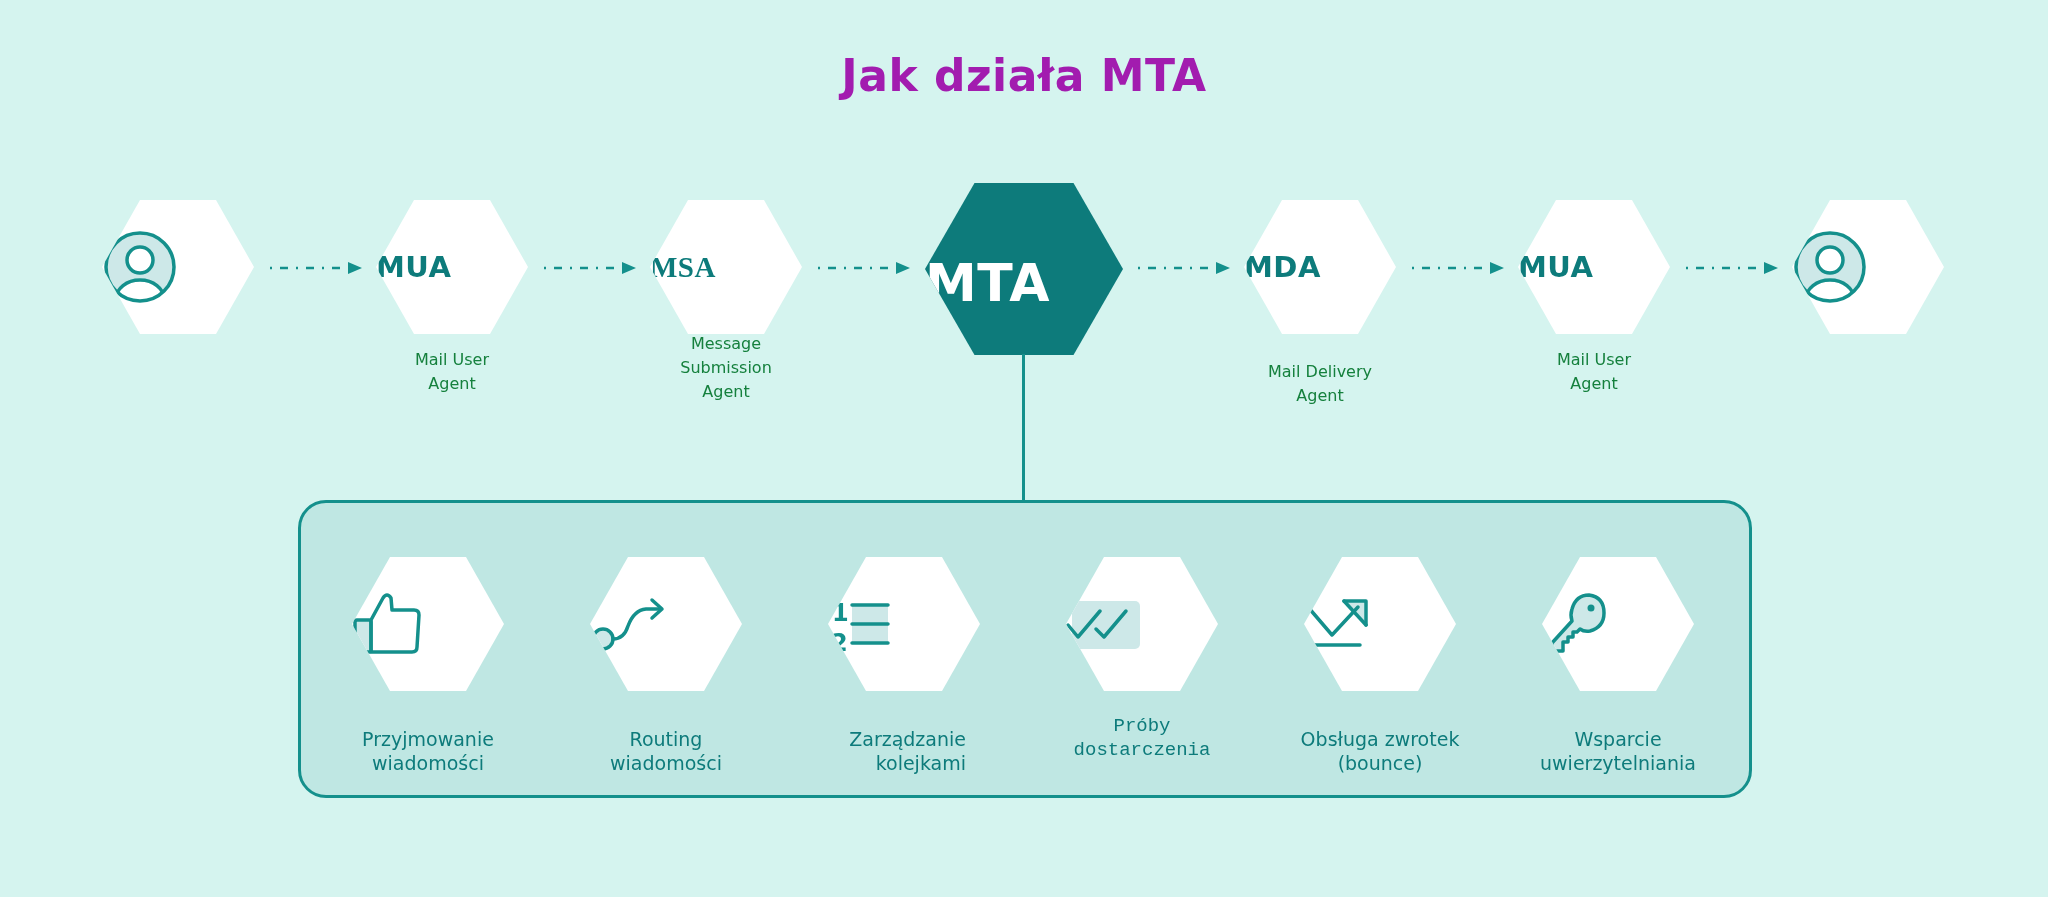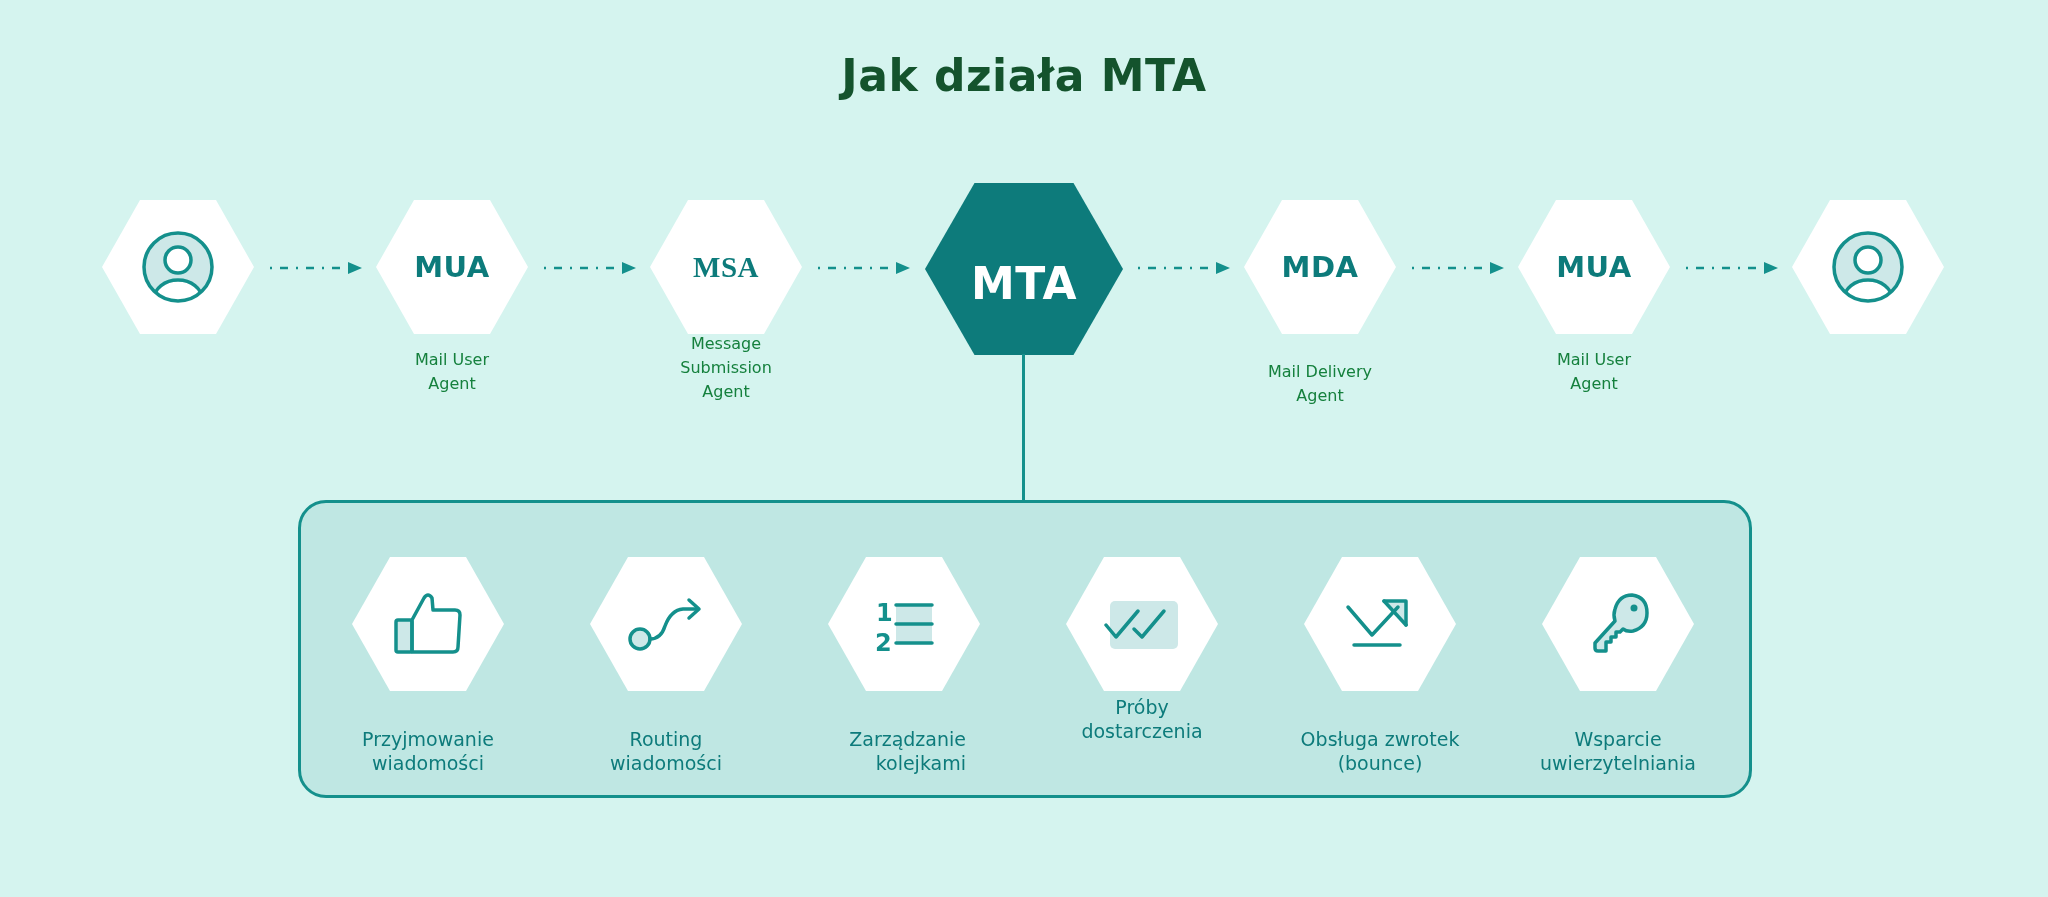--- a/index.html
+++ b/index.html
@@ -5,34 +5,34 @@
   html, body { margin:0; padding:0; }
   body {
     width:2048px; height:897px; overflow:hidden;
     background:#d5f4ef;
     font-family:"DejaVu Sans", "Liberation Sans", sans-serif;
     position:relative;
   }
   .title {
     position:absolute; left:0; width:2048px; top:50px;
     text-align:center; font-size:44px; font-weight:bold;
-    color:#14532d; letter-spacing:0.5px;
+    color:#a21caf; letter-spacing:0.5px;
   }
   .hex {
     position:absolute;
     background:#ffffff;
     clip-path:polygon(25% 0%, 75% 0%, 100% 50%, 75% 100%, 25% 100%, 0% 50%);
-    display:flex; align-items:center; justify-content:center;
+    display:flex; align-items:center; 
   }
   .hex.small { width:152px; height:134px; }
   .hex.big { width:198px; height:172px; background:#0d7b7b; }
   .hex-label {
     font-weight:bold; font-size:29px; color:#0d7b7b; letter-spacing:0.5px;
   }
-  .hex.big .hex-label { color:#ffffff; font-size:44px;margin-top:28px; }
+  .hex.big .hex-label { color:#ffffff; font-size:52px;margin-top:28px; }
   .node-caption {
     position:absolute; width:200px; text-align:center;
     font-size:16px; line-height:24px; color:#15803d;
   }
   .arrow { position:absolute; height:14px; }
   .connector {
     position:absolute; left:1022px; top:354px; width:3px; height:148px;
     background:#14908c;
   }
   .box {
@@ -203,21 +203,21 @@
 
 <div class="hex small" style="left:1066px; top:557px;">
   <span>
     <svg width="76" height="54" viewBox="0 0 76 54">
       <rect x="6" y="4" width="68" height="48" rx="5" fill="#cde8e8"></rect>
       <polyline points="2,28 12,40 34,14" fill="none" stroke="#14908c" stroke-width="3.5" stroke-linecap="round" stroke-linejoin="round"></polyline>
       <polyline points="30,32 38,40 60,14" fill="none" stroke="#14908c" stroke-width="3.5" stroke-linecap="round" stroke-linejoin="round"></polyline>
     </svg>
   </span>
 </div>
-<div class="feat-caption" style="left:1032px; top:673px;">
+<div class="feat-caption" style="left:1032px; top:692px;font-family:Liberation Mono, monospace;">
   <div>Próby</div>
   <div>dostarczenia</div>
 </div>
 
 <div class="hex small" style="left:1304px; top:557px;">
   <span>
     <svg width="72" height="50" viewBox="0 0 72 50">
       <polygon points="38,2 62,2 62,28" fill="#cde8e8"></polygon>
       <polyline points="4,8 28,36 54,8" fill="none" stroke="#14908c" stroke-width="3.5" stroke-linecap="round" stroke-linejoin="round"></polyline>
       <polyline points="40,2 62,2 62,26" fill="none" stroke="#14908c" stroke-width="3.5" stroke-linecap="round" stroke-linejoin="round"></polyline>

